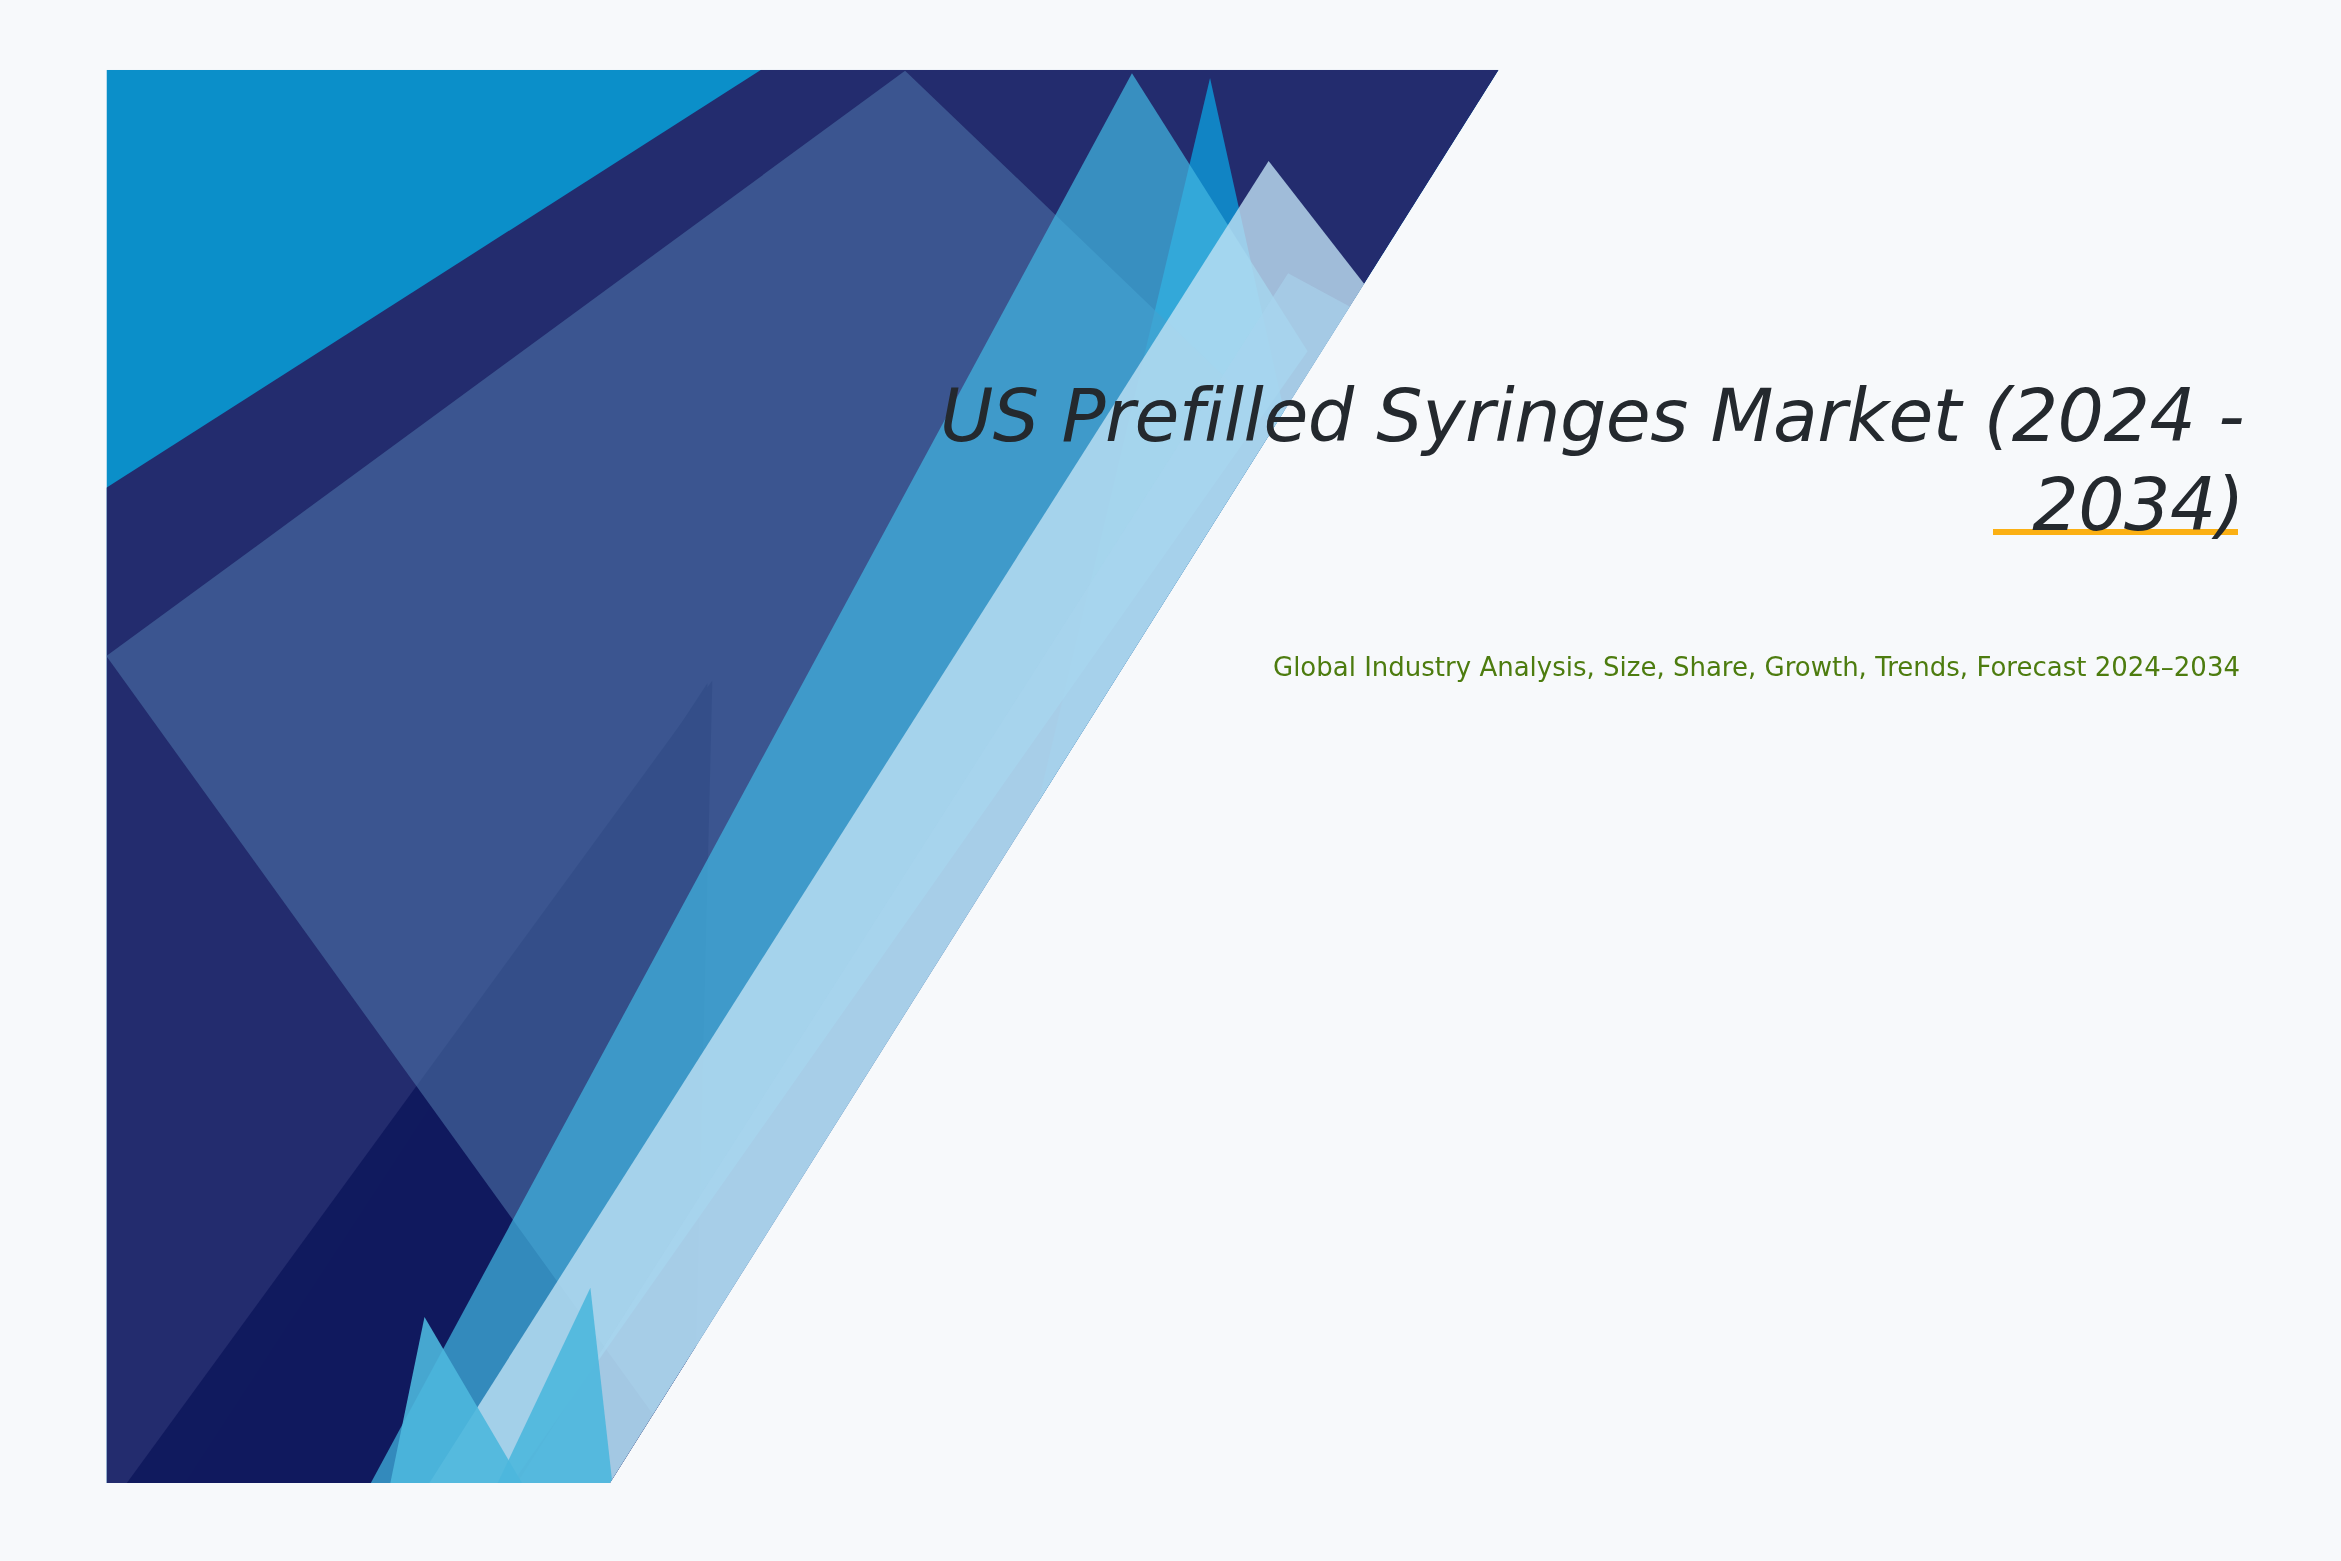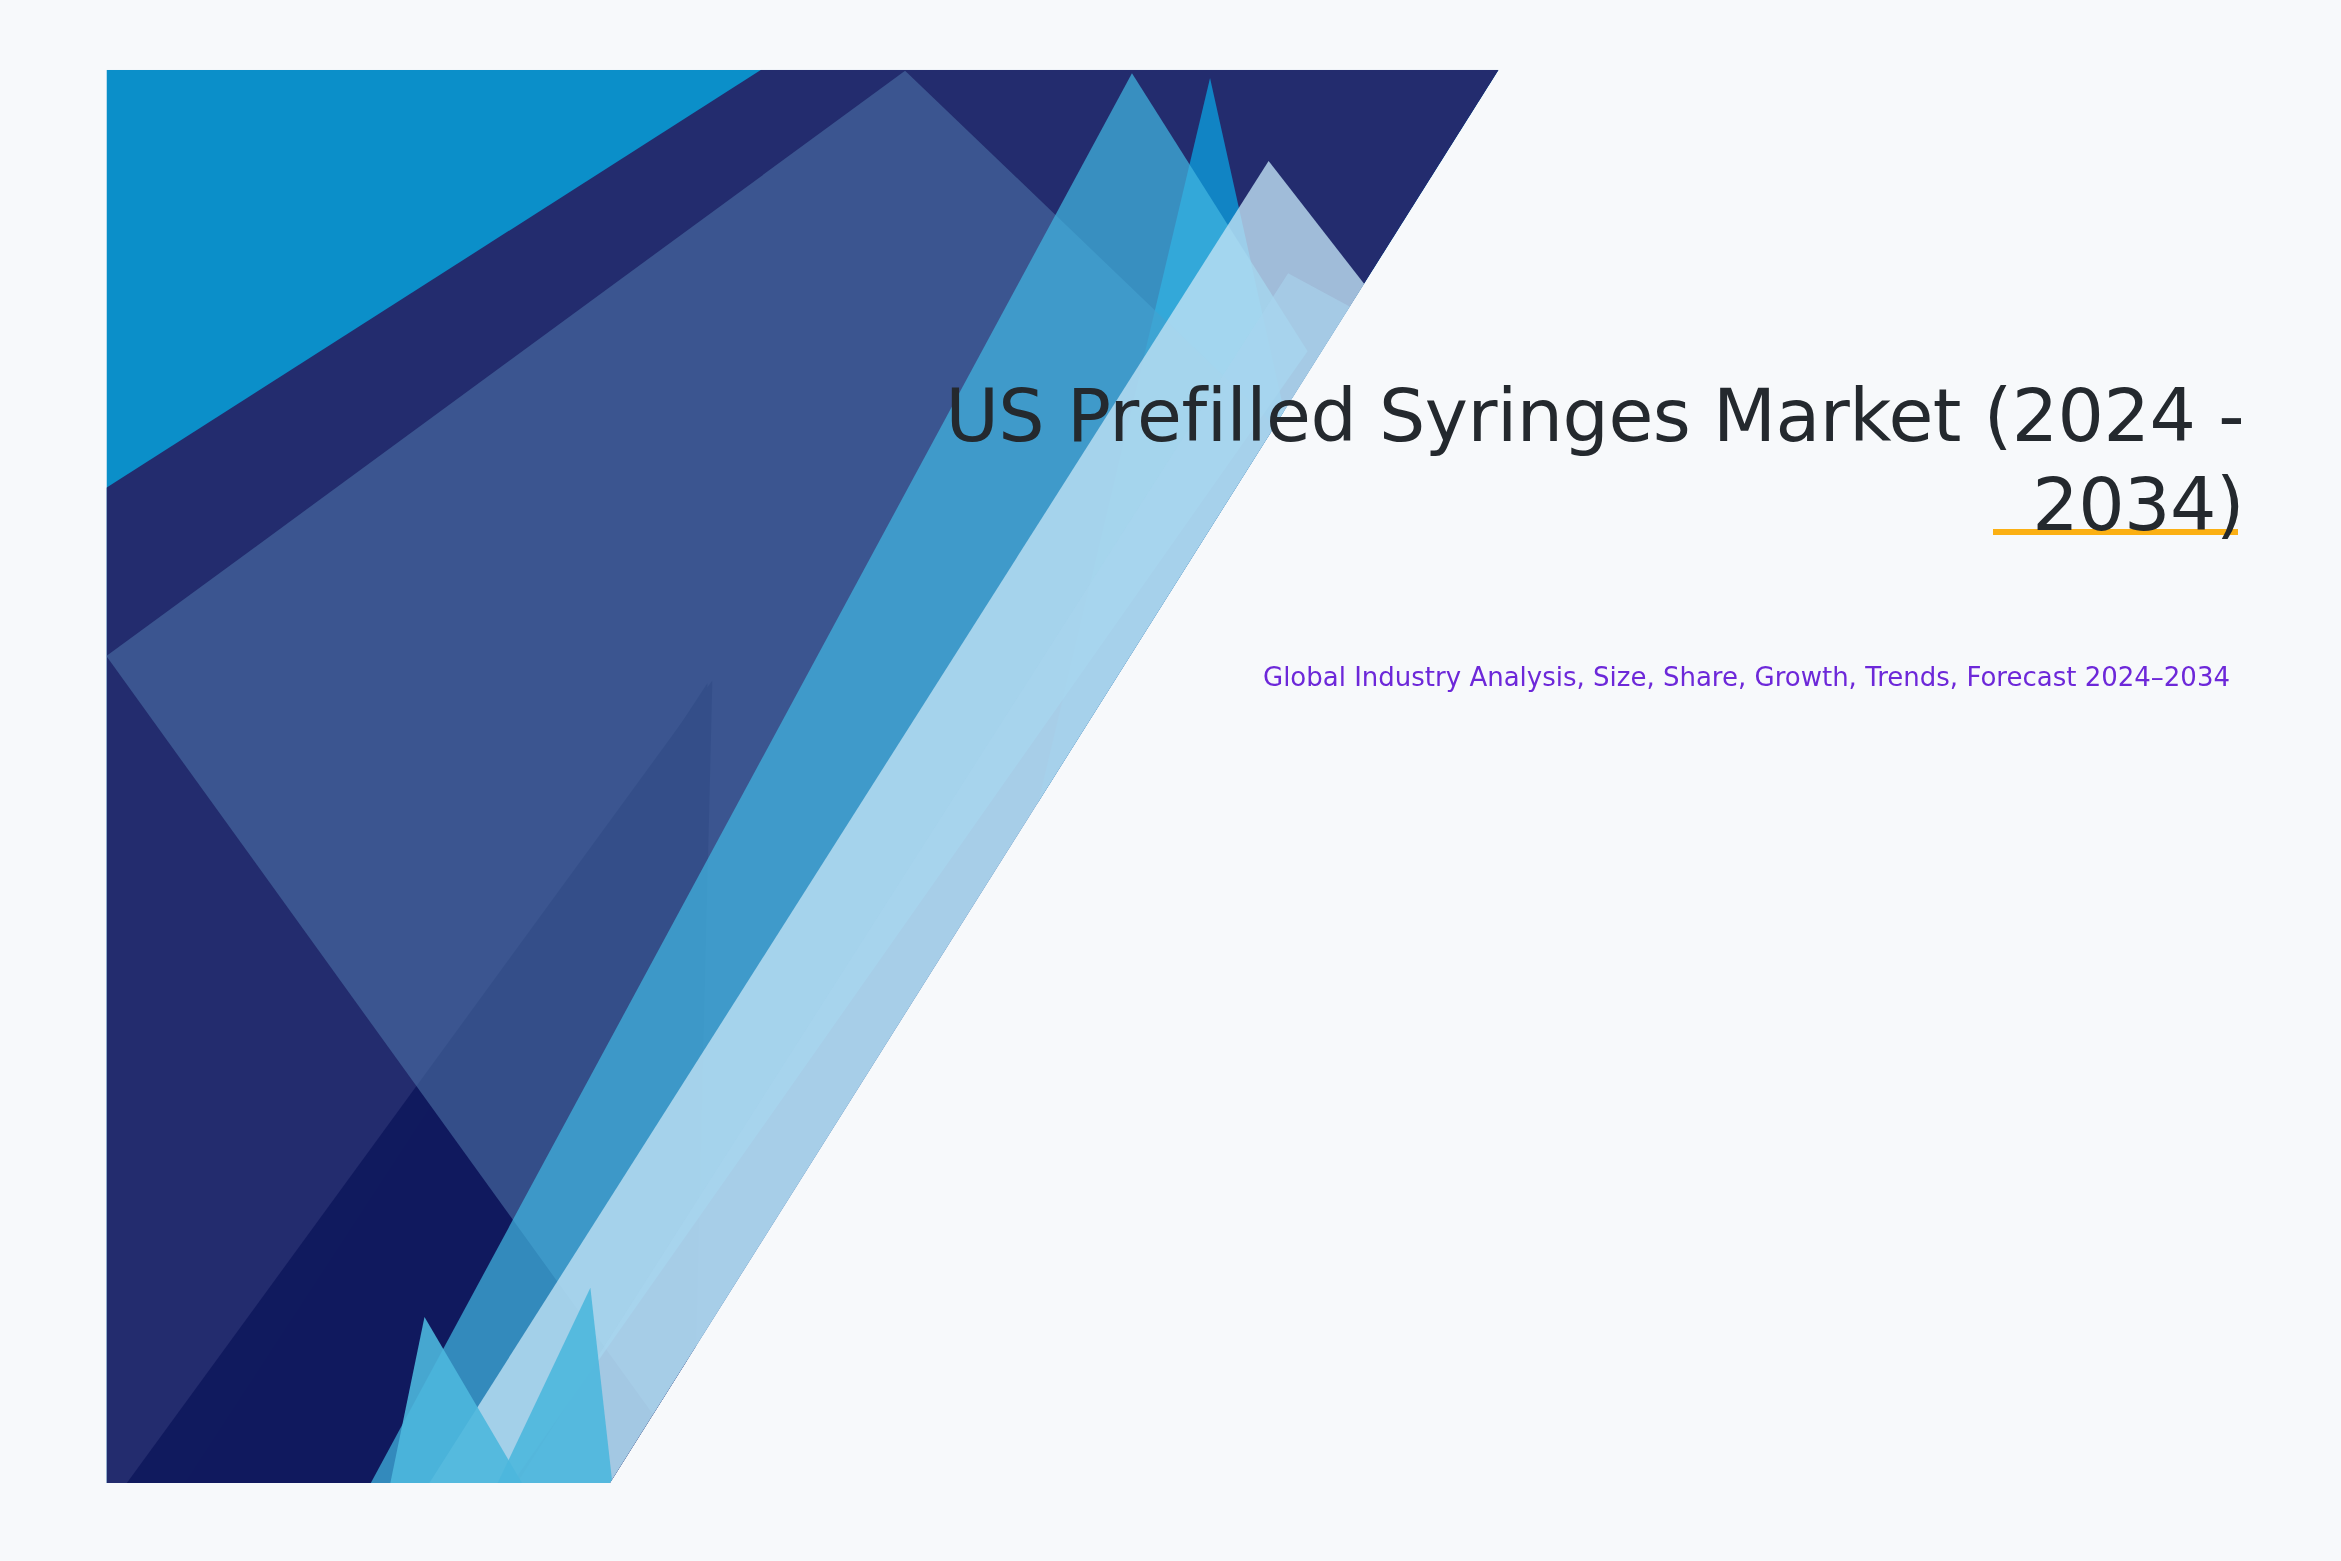--- a/index.html
+++ b/index.html
@@ -39,38 +39,39 @@
     margin: 0;
     font-family: "DejaVu Sans", sans-serif;
     font-weight: 400;
     font-size: 73px;
     line-height: 1.22;
     letter-spacing: -0.5px;
     color: #24292e;
     text-align: right;
     position: relative;
     z-index: 3;
+    font-style: italic;
   }
   #title-underline {
     position: absolute;
     left: 1993px;
     top: 529px;
     width: 245px;
     height: 6.3px;
     background: #fbb014;
     z-index: 2;
   }
   #report-subtitle {
-    margin: 14px;
+    margin: 4px;
     padding-top: 96px;
     font-family: "DejaVu Sans", sans-serif;
     font-weight: 400;
     font-size: 26px;
     line-height: 1.42;
-    color: #6d28d9;
+    color: #4d7c0f;
     text-align: right;
     position: relative;
     z-index: 3;
   }
 </style>
 </head>
 <body>
 
 <div id="cover">
 

